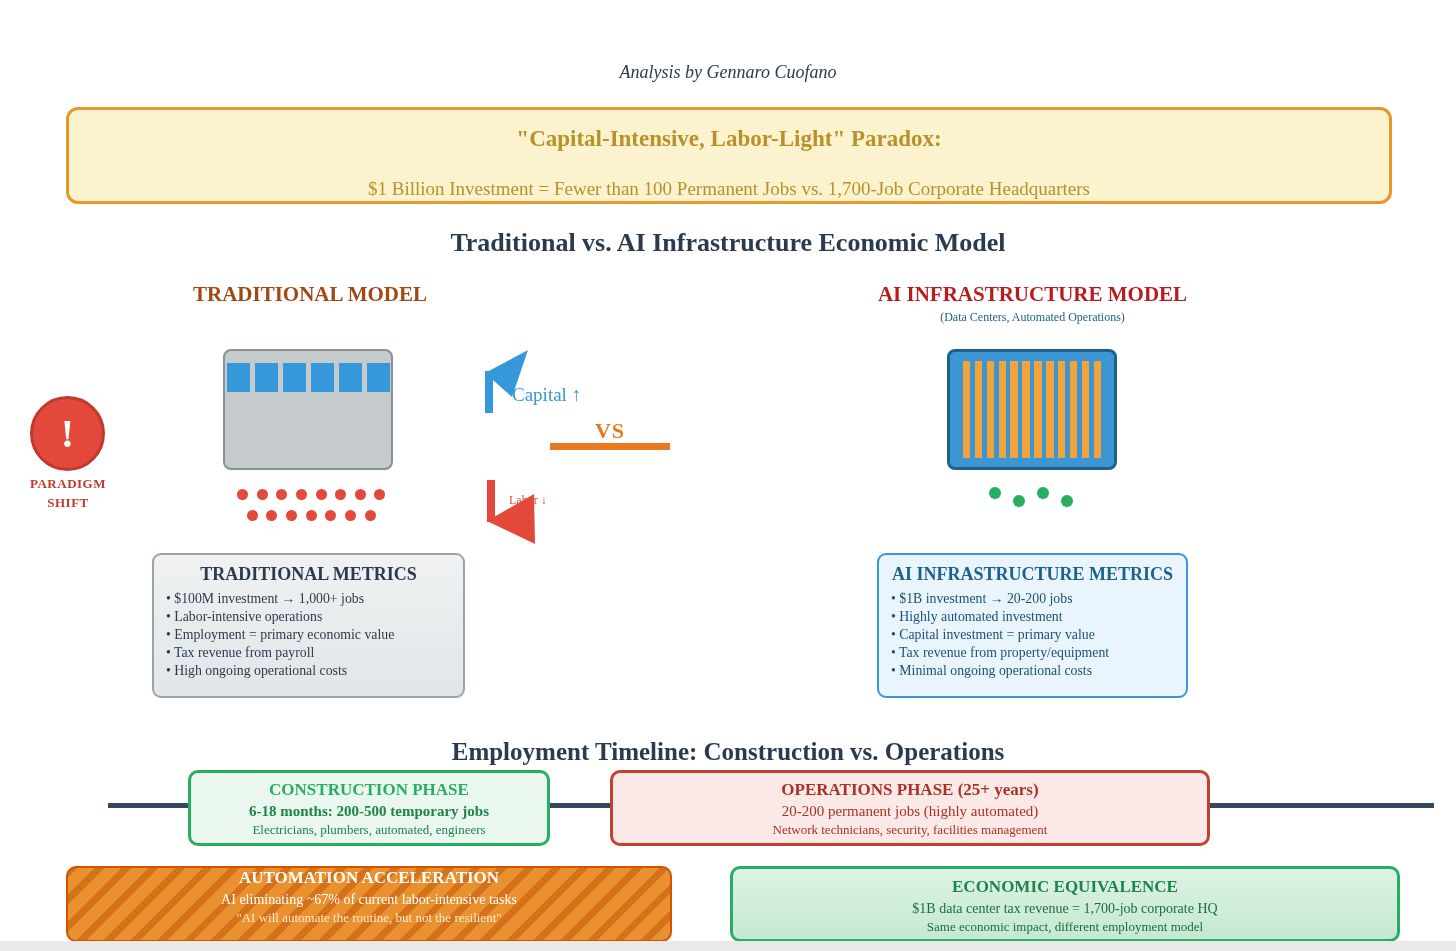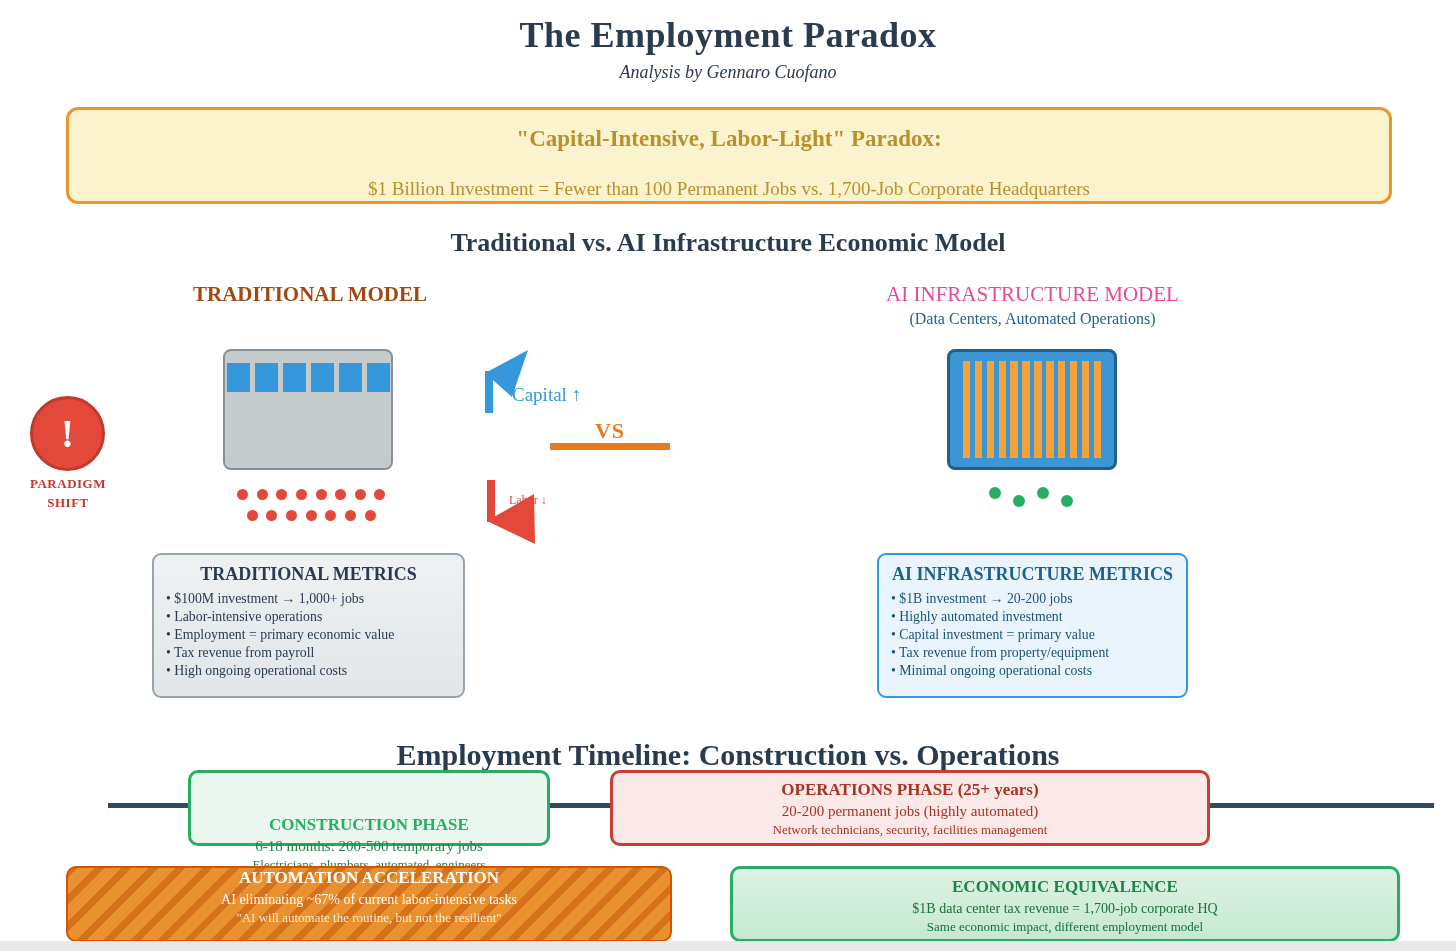--- a/index.html
+++ b/index.html
@@ -18,22 +18,22 @@
   .banner{left:66px;top:107px;width:1320px;height:91px;background:#FBF2CE;border:3px solid #E8962E;border-radius:12px;}
   .banner-title{left:0;top:16px;width:100%;font-size:23px;font-weight:bold;color:#B8912B;}
   .banner-sub{left:0;top:68px;width:100%;font-size:19px;color:#B8912B;}
 
   
   .model-heading{left:0;top:228px;width:100%;font-size:26px;font-weight:bold;color:#2A3B4F;}
 
   
   .trad-title{left:120px;top:282px;width:380px;font-size:21px;font-weight:bold;color:#A04913;}
   .trad-sub{left:120px;top:310px;width:380px;font-size:16px;color:#8A7519;}
-  .ai-title{left:840px;top:282px;width:385px;font-size:21px;font-weight:normal;color:#ec4899;}
-  .ai-sub{left:840px;top:310px;width:385px;font-size:16px;color:#1F618D;}
+  .ai-title{left:840px;top:282px;width:385px;font-size:21px;font-weight:bold;color:#b91c1c;}
+  .ai-sub{left:840px;top:310px;width:385px;font-size:12px;color:#1F618D;}
 
   
   .building{left:223px;top:349px;width:170px;height:121px;background:#C5CACD;border:2px solid#869199;border-radius:8px;box-sizing:border-box;display:flex;justify-content:center;gap:5px;padding-top:12px;}
   .building-window{width:23px;height:29px;background:#3498DB;}
 
   
   .worker-dots{left:237px;top:487px;width:160px;height:40px;display:flex;}
   .worker-dot{width:11px;height:11px;border-radius:50%;background:#E2493B;margin-right:-1.2px;flex:none;}
   .worker-dot:nth-child(even){transform:translateY(23px);}
   .worker-dot:nth-child(odd){transform:translateY(2px);}
@@ -66,30 +66,30 @@
   .ai-metrics{left:877px;top:553px;width:311px;height:145px;background:#E9F4FC;border:2px solid #3498DB;}
   .metrics-title{font-size:18px;font-weight:bold;text-align:center;margin-bottom:5px;}
   .trad-metrics .metrics-title{color:#2A3B4F;}
   .ai-metrics .metrics-title{color:#1F618D;}
   .metrics-list{padding:0 10px 0 12px;}
   .metric-item{font-size:13.8px;line-height:18px;}
   .trad-metrics .metric-item{color:#2A3B4F;}
   .ai-metrics .metric-item{color:#1A5276;}
 
   
-  .timeline-heading{left:0;top:738px;width:100%;font-size:30px;font-weight:bold;color:#2A3B4F;text-align:center;}
+  .timeline-heading{left:0;top:738px;width:100%;font-size:25px;font-weight:bold;color:#2A3B4F;text-align:center;}
   .tl-seg{top:803px;height:5px;background:#34495E;}
   .tl-seg1{left:108px;width:82px;}
   .tl-seg2{left:548px;width:64px;}
   .tl-seg3{left:1208px;width:226px;}
 
   .phase-box{box-sizing:border-box;border-radius:10px;padding-top:7px;}
   .construction{left:188px;top:770px;width:362px;height:76px;background:#E9F7EF;border:3px solid #27AE60;}
-  .construction .phase-title{font-size:17px;font-weight:bold;color:#27AE60;margin-top:35px;}
-  .construction .phase-l1{font-size:15px;color:#1E8449;margin-top:3px;}
+  .construction .phase-title{font-size:17px;font-weight:bold;color:#27AE60;}
+  .construction .phase-l1{font-size:15px;color:#1E8449;margin-top:3px;font-weight:bold;}
   .construction .phase-l2{font-size:13px;color:#1E8449;margin-top:2px;}
   .operations{left:610px;top:770px;width:600px;height:76px;background:#FBE9E7;border:3px solid #C7402F;}
   .operations .phase-title{font-size:17px;font-weight:bold;color:#A93226;}
   .operations .phase-l1{font-size:15px;color:#A93226;margin-top:3px;}
   .operations .phase-l2{font-size:13px;color:#A93226;margin-top:2px;}
   .phase-title,.phase-l1,.phase-l2{text-align:center;}
 
   
   .automation{left:66px;top:866px;width:606px;height:76px;border-radius:10px;border:2px solid #D35400;box-sizing:border-box;
     background:repeating-linear-gradient(135deg,rgba(198,86,12,.55) 0 7px,rgba(198,86,12,0) 7px 19px),#E8912E;}
@@ -103,21 +103,20 @@
   .equivalence .bot-l2{color:#196F3D;font-size:13px;margin-top:2px;}
   .bot-title,.bot-l1,.bot-l2{text-align:center;}
 
   .footer-strip{left:0;top:941px;width:100%;height:10px;background:#E9E9E9;}
 </style>
 </head>
 <body>
 
 <div class="canvas">
 
-  <div class="abs ctr page-title">The Employment Paradox</div>
   <div class="abs ctr page-subtitle">Analysis by Gennaro Cuofano</div>
 
   <div class="abs banner">
     <div class="abs ctr banner-title">"Capital-Intensive, Labor-Light" Paradox:</div>
     <div class="abs ctr banner-sub">$1 Billion Investment = Fewer than 100 Permanent Jobs vs. 1,700-Job Corporate Headquarters</div>
   </div>
 
   <div class="abs ctr model-heading">Traditional vs. AI Infrastructure Economic Model</div>
 
   <div class="abs ctr trad-title">TRADITIONAL MODEL</div>

